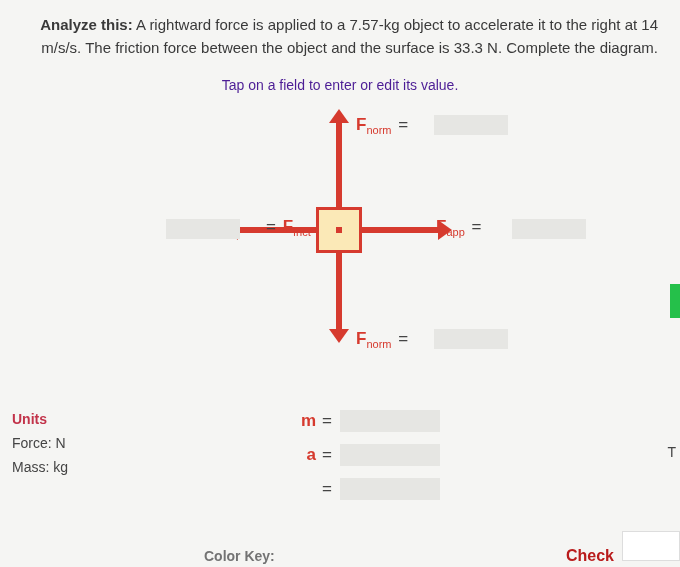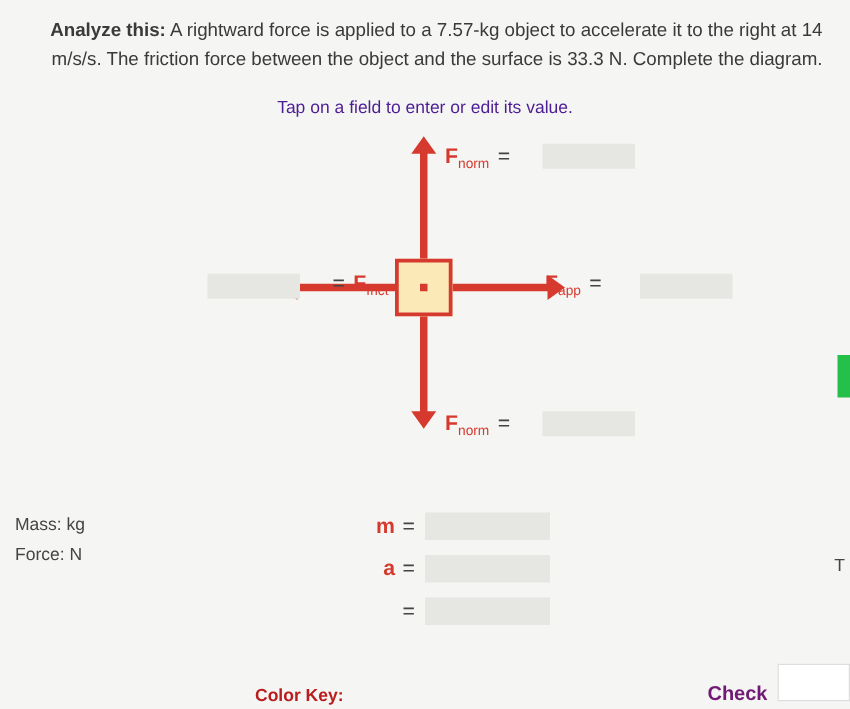--- a/index.html
+++ b/index.html
@@ -112,27 +112,27 @@
   }
   .eqrows .row .lbl { width: 80px; text-align: right; margin-right: 6px; }
   .eqrows .row .eq2 { color: #444; font-weight: normal; margin-right: 8px; }
   .eqrows .field { width: 100px; height: 22px; }
 
   .colorkey {
     position: absolute;
     left: 204px; top: 548px;
     font-size: 14px;
     font-weight: bold;
+    color: #737373;
+    text-align: right;
+  }
+  .check {
+    position: absolute;
+    right: 66px; bottom: 2px;
     color: #b91c1c;
-    text-align: right;
-  }
-  .check {
-    position: absolute;
-    right: 66px; bottom: 2px;
-    color: #701a75;
     font-size: 16px;
     font-weight: 600;
   }
   .sidewhite {
     position: absolute;
     right: 0; bottom: 6px;
     width: 58px; height: 30px;
     background: #fff;
     border: 1px solid #ddd;
   }
@@ -189,22 +189,23 @@
   </div>
 
   <div class="flabel lab-app">
     <span>F</span><sub>app</sub>
     <span class="eq">=</span>
   </div>
   <div class="field f-app"></div>
 </div>
 
 <div class="units">
+  <div class="hdr">Units</div>
+  <div>Force: N</div>
   <div>Mass: kg</div>
-  <div>Force: N</div>
 </div>
 
 <div class="eqrows">
   <div class="row">
     <span class="lbl">m</span>
     <span class="eq2">=</span>
     <span class="field"></span>
   </div>
   <div class="row">
     <span class="lbl">a</span>

